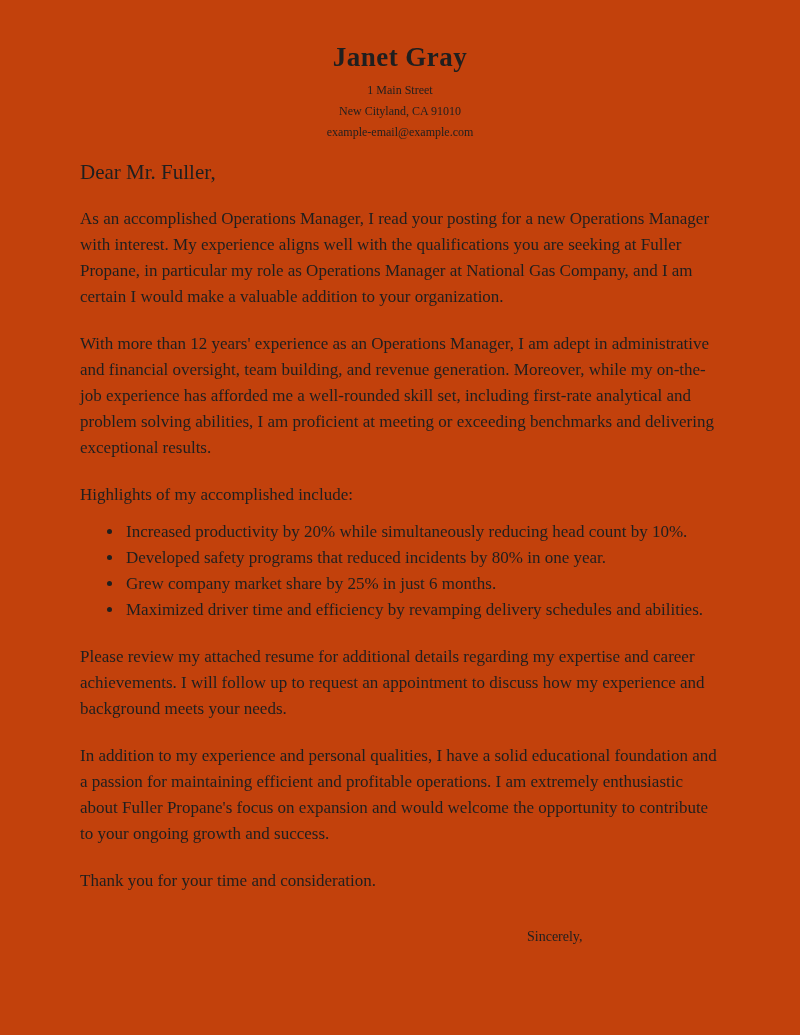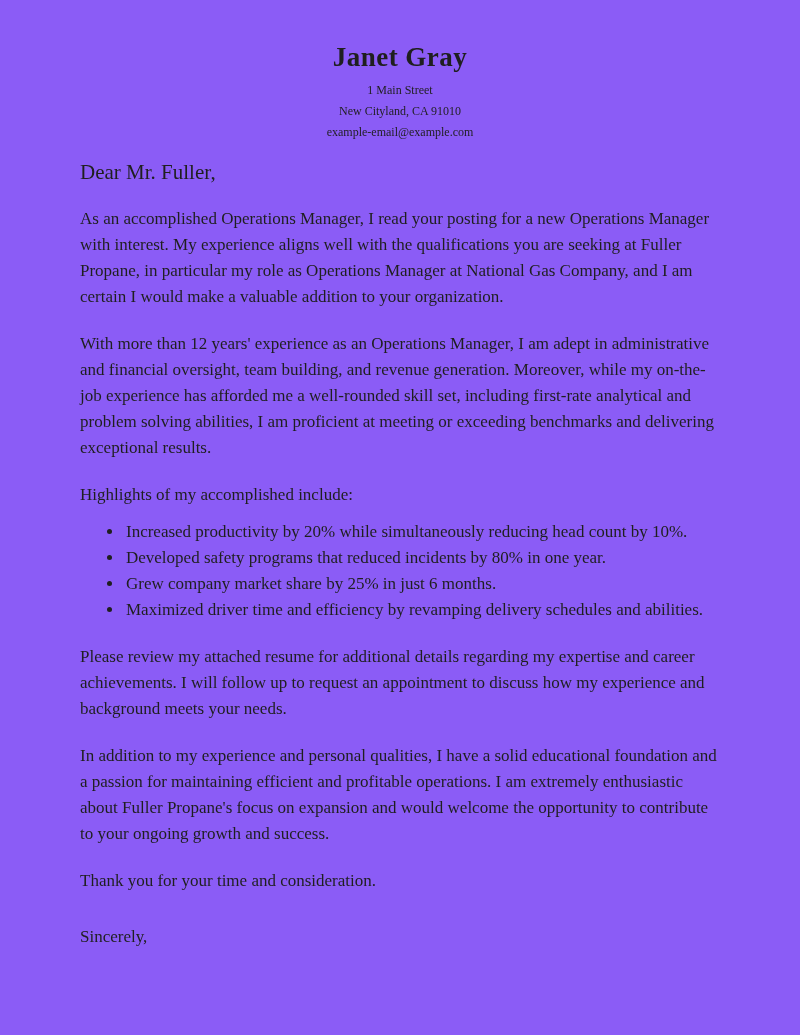--- a/index.html
+++ b/index.html
@@ -10,21 +10,21 @@
   body {
     height: 1035px;
     font-family: "Liberation Serif", "DejaVu Serif", serif;
     color: #1f1f1f;
     overflow: hidden;
   }
   .page {
     width: 800px;
     height: 1035px;
     padding: 42px 80px 40px 80px;
-    background: #8b5cf6;
+    background: #c2410c;
   }
   .letter-header {
     text-align: center;
     margin-bottom: 16px;
   }
   .sender-name {
     font-size: 27px;
     font-weight: bold;
     letter-spacing: 0.5px;
     margin-bottom: 7px;
@@ -48,21 +48,22 @@
     padding-left: 44px;
     max-width: 640px;
   }
   ul.achievements li {
     font-size: 17px;
     line-height: 26px;
     padding-left: 2px;
   }
   .closing {
     margin-top: 30px;
-    font-size: 17px;
+    margin-left: 447px;
+    font-size: 14px;
     line-height: 26px;
   }
 </style>
 </head>
 <body>
 
 <div class="page">
 
   <header class="letter-header">
     <div class="sender-name">Janet Gray</div>

